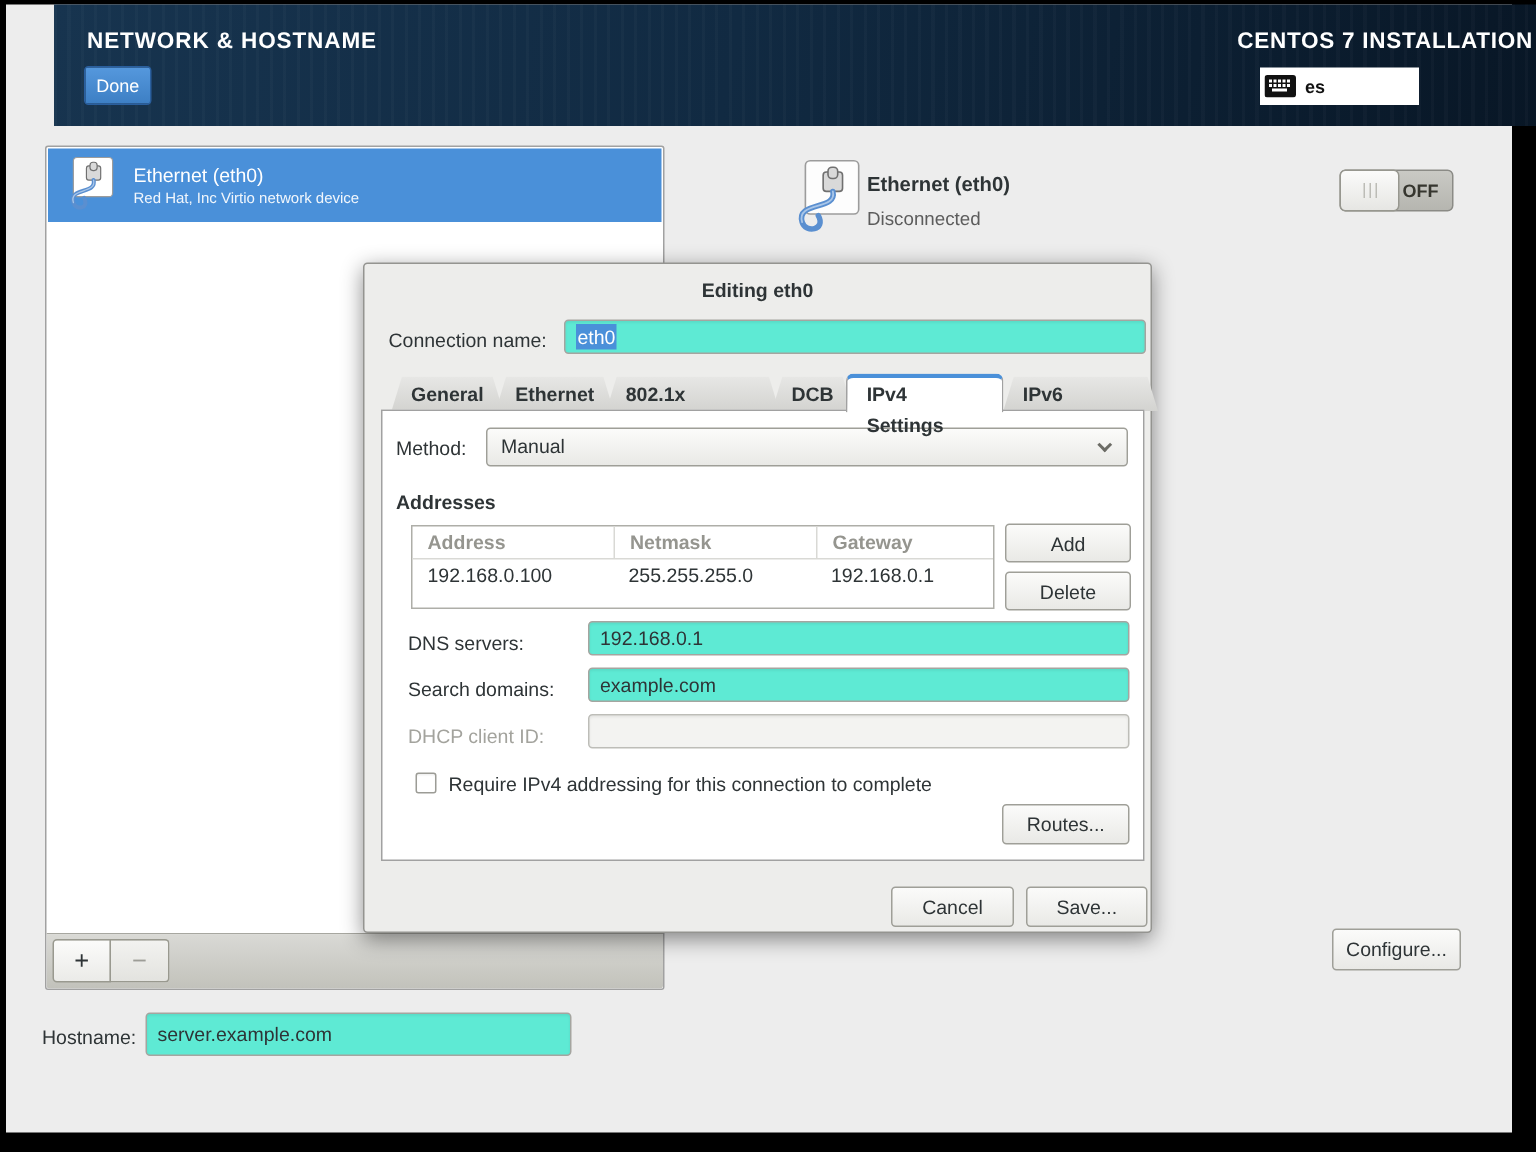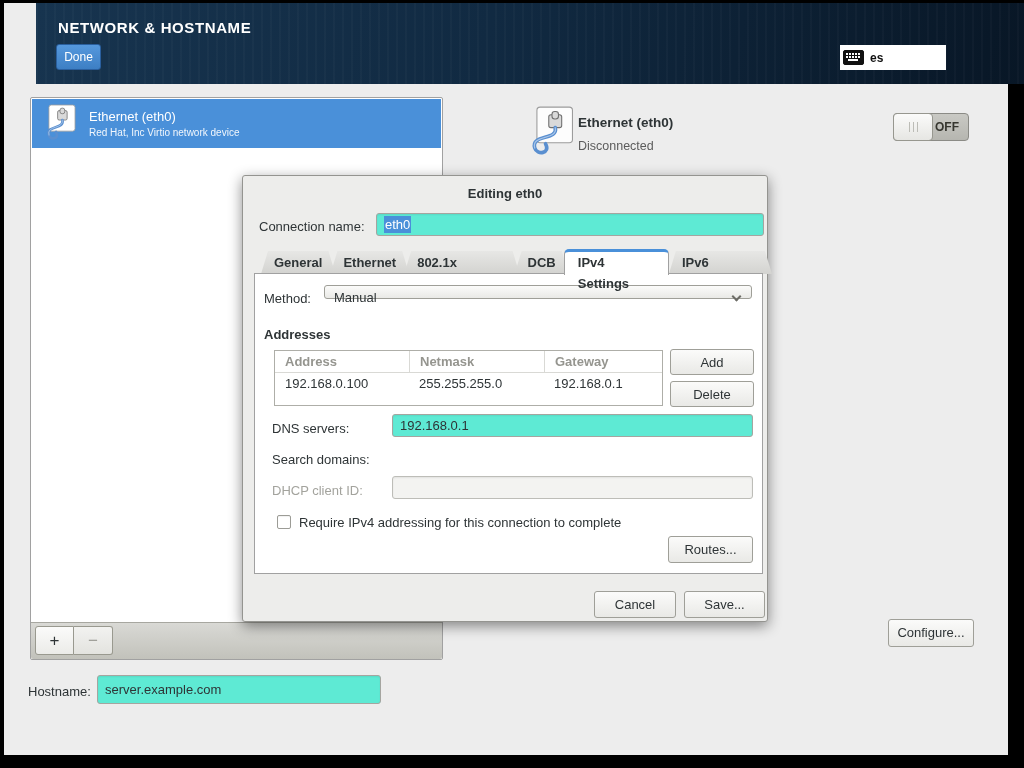--- a/index.html
+++ b/index.html
@@ -80,21 +80,21 @@
   .tabs { position:absolute; left:18px; top:71px; height:27px; display:flex; align-items:flex-end; }
   .tab { height:23px; line-height:23px; padding:0 13px; font-size:13px; color:#2e3436;
          background:linear-gradient(#e7e7e5,#d3d3d0); margin-right:-5px;
          clip-path:polygon(7px 0, calc(100% - 7px) 0, 100% 100%, 0 100%);font-weight:bold; }
   .tab.active { height:26px; line-height:21px; background:#fff; clip-path:none; margin-right:0;
          border:1px solid #a1a1a1; border-bottom:none; border-top:3px solid #4a90d9;
          border-radius:5px 5px 0 0; position:relative; z-index:3; margin-bottom:-1px; }
   .notebook { position:absolute; left:11px; top:97px; width:509px; height:301px;
          background:#fff; border:1px solid #a1a1a1; z-index:1; }
   .method-label { position:absolute; left:9px; top:17px; }
-  .dropdown { position:absolute; left:69px; top:11px; width:428px; height:14px;
+  .dropdown { position:absolute; left:69px; top:11px; width:428px; height:26px;
          line-height:24px; text-align:left; padding-left:9px; }
   .chevron { position:absolute; right:11px; top:7px; width:7px; height:7px;
          border-right:2px solid #6c6c66; border-bottom:2px solid #6c6c66; transform:rotate(45deg); }
   .addr-heading { position:absolute; left:9px; top:53px; font-weight:bold; }
   .addr-table { position:absolute; left:19px; top:76px; width:389px; height:56px;
          border:1px solid #aeaea8; background:#fff; }
   .thead { display:flex; height:22px; border-bottom:1px solid #d9d9d5; }
   .th { line-height:22px; padding-left:10px; color:#95958f; font-weight:bold; }
   .th + .th { border-left:1px solid #d9d9d5; }
   .trow { display:flex; height:22px; }
@@ -115,20 +115,21 @@
 </style>
 </head>
 <body>
 
 <div class="screen">
  <div class="stage">
 
   <header class="topbar">
     <div class="topbar-title">NETWORK &amp; HOSTNAME</div>
     <div class="done-btn">Done</div>
+    <div class="product">CENTOS 7 INSTALLATION</div>
     <div class="kbd-box">
       <svg width="21" height="15" viewBox="0 0 21 15">
         <rect x="0.5" y="0.5" width="20" height="14" rx="1.5" fill="#111" stroke="#111"></rect>
         <g fill="#fff">
           <rect x="3" y="3" width="2" height="2"></rect>
               <rect x="6" y="3" width="2" height="2"></rect>
               <rect x="9" y="3" width="2" height="2"></rect>
               <rect x="12" y="3" width="2" height="2"></rect>
               <rect x="15" y="3" width="2" height="2"></rect>
           <rect x="3" y="6" width="2" height="2"></rect>
@@ -223,20 +224,21 @@
           <div class="td col-g">192.168.0.1</div>
         </div>
       </div>
       <div class="btn btn-line add-btn">Add</div>
       <div class="btn btn-line delete-btn">Delete</div>
 
       <div class="frow-label" style="top:147px">DNS servers:</div>
       <div class="input frow-input" style="top:140px">192.168.0.1</div>
 
       <div class="frow-label" style="top:178px">Search domains:</div>
+      <div class="input frow-input" style="top:171px">example.com</div>
 
       <div class="frow-label disabled" style="top:209px">DHCP client ID:</div>
       <div class="input disabled frow-input" style="top:202px"></div>
 
       <div class="checkbox"></div>
       <div class="cb-label">Require IPv4 addressing for this connection to complete</div>
 
       <div class="btn btn-line routes-btn">Routes...</div>
     </div>
 

